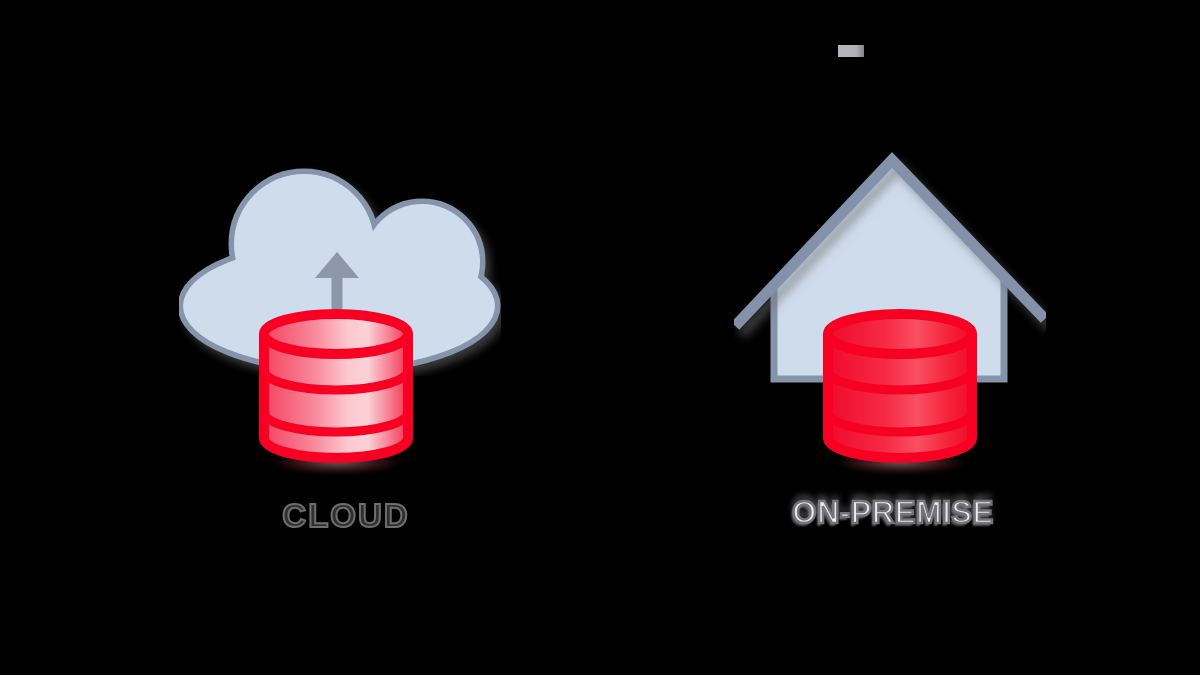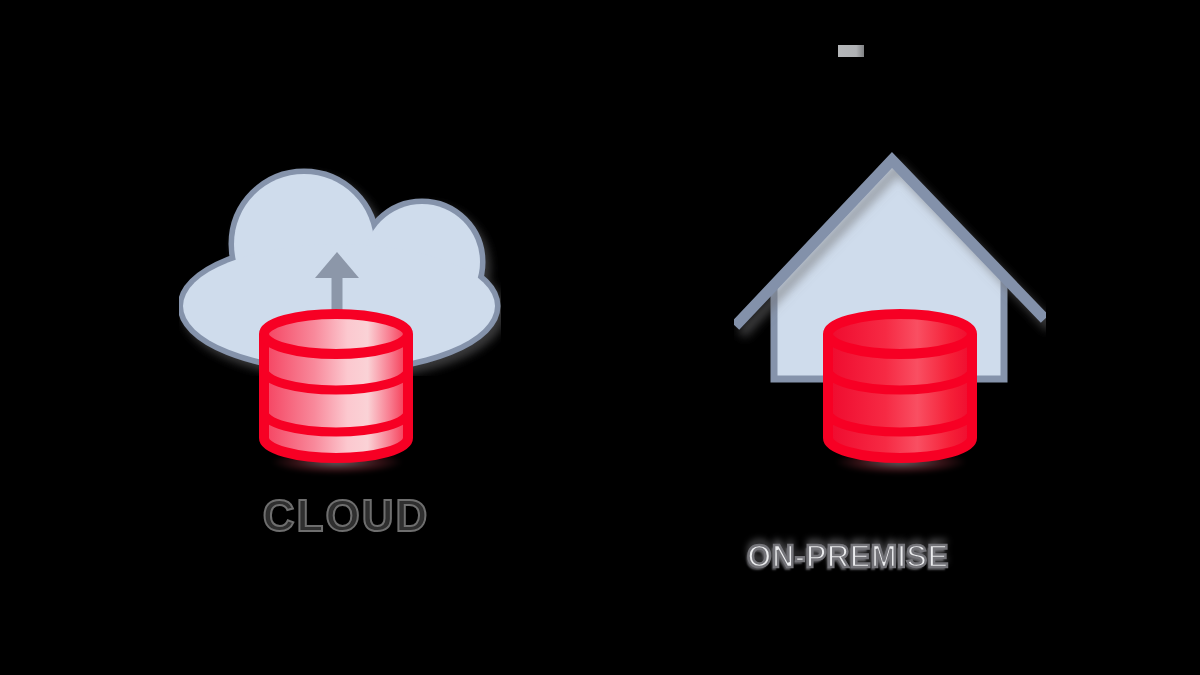--- a/index.html
+++ b/index.html
@@ -15,33 +15,32 @@
 
   .label {
     position: absolute;
     text-align: center;
     font-weight: bold;
     white-space: nowrap;
     user-select: none;
   }
   .label-cloud {
     left: 246px; top: 499px; width: 200px; height: 36px;
-    font-size: 44px; line-height: 33px; letter-spacing: 2px;
+    font-size: 33px; line-height: 33px; letter-spacing: 2px;
     color: rgba(110,110,110,0.22);
     -webkit-text-stroke: 2px #6e6e6e;
     text-shadow: 0 0 2px rgba(90,90,90,0.35);
   }
   .label-onprem {
-    left: 728px; top: 496px; width: 240px; height: 36px;
+    left: 773px; top: 496px; width: 240px; height: 36px;
     font-size: 31px; line-height: 34px; letter-spacing: 0.5px;
     color: #ecedef;
     -webkit-text-stroke: 2.5px #747479;
     text-shadow: 0 -5px 7px rgba(145,145,150,0.75),
                  -2px 3px 2px rgba(100,100,105,0.85);
-    margin-top: 44px;
   }
 
   .db-shadow {
     position: absolute;
     border-radius: 50%;
     background: radial-gradient(ellipse at center,
                 rgba(135,135,138,0.70) 0%,
                 rgba(120,40,50,0.45) 45%,
                 rgba(0,0,0,0) 72%);
     filter: blur(2px);

